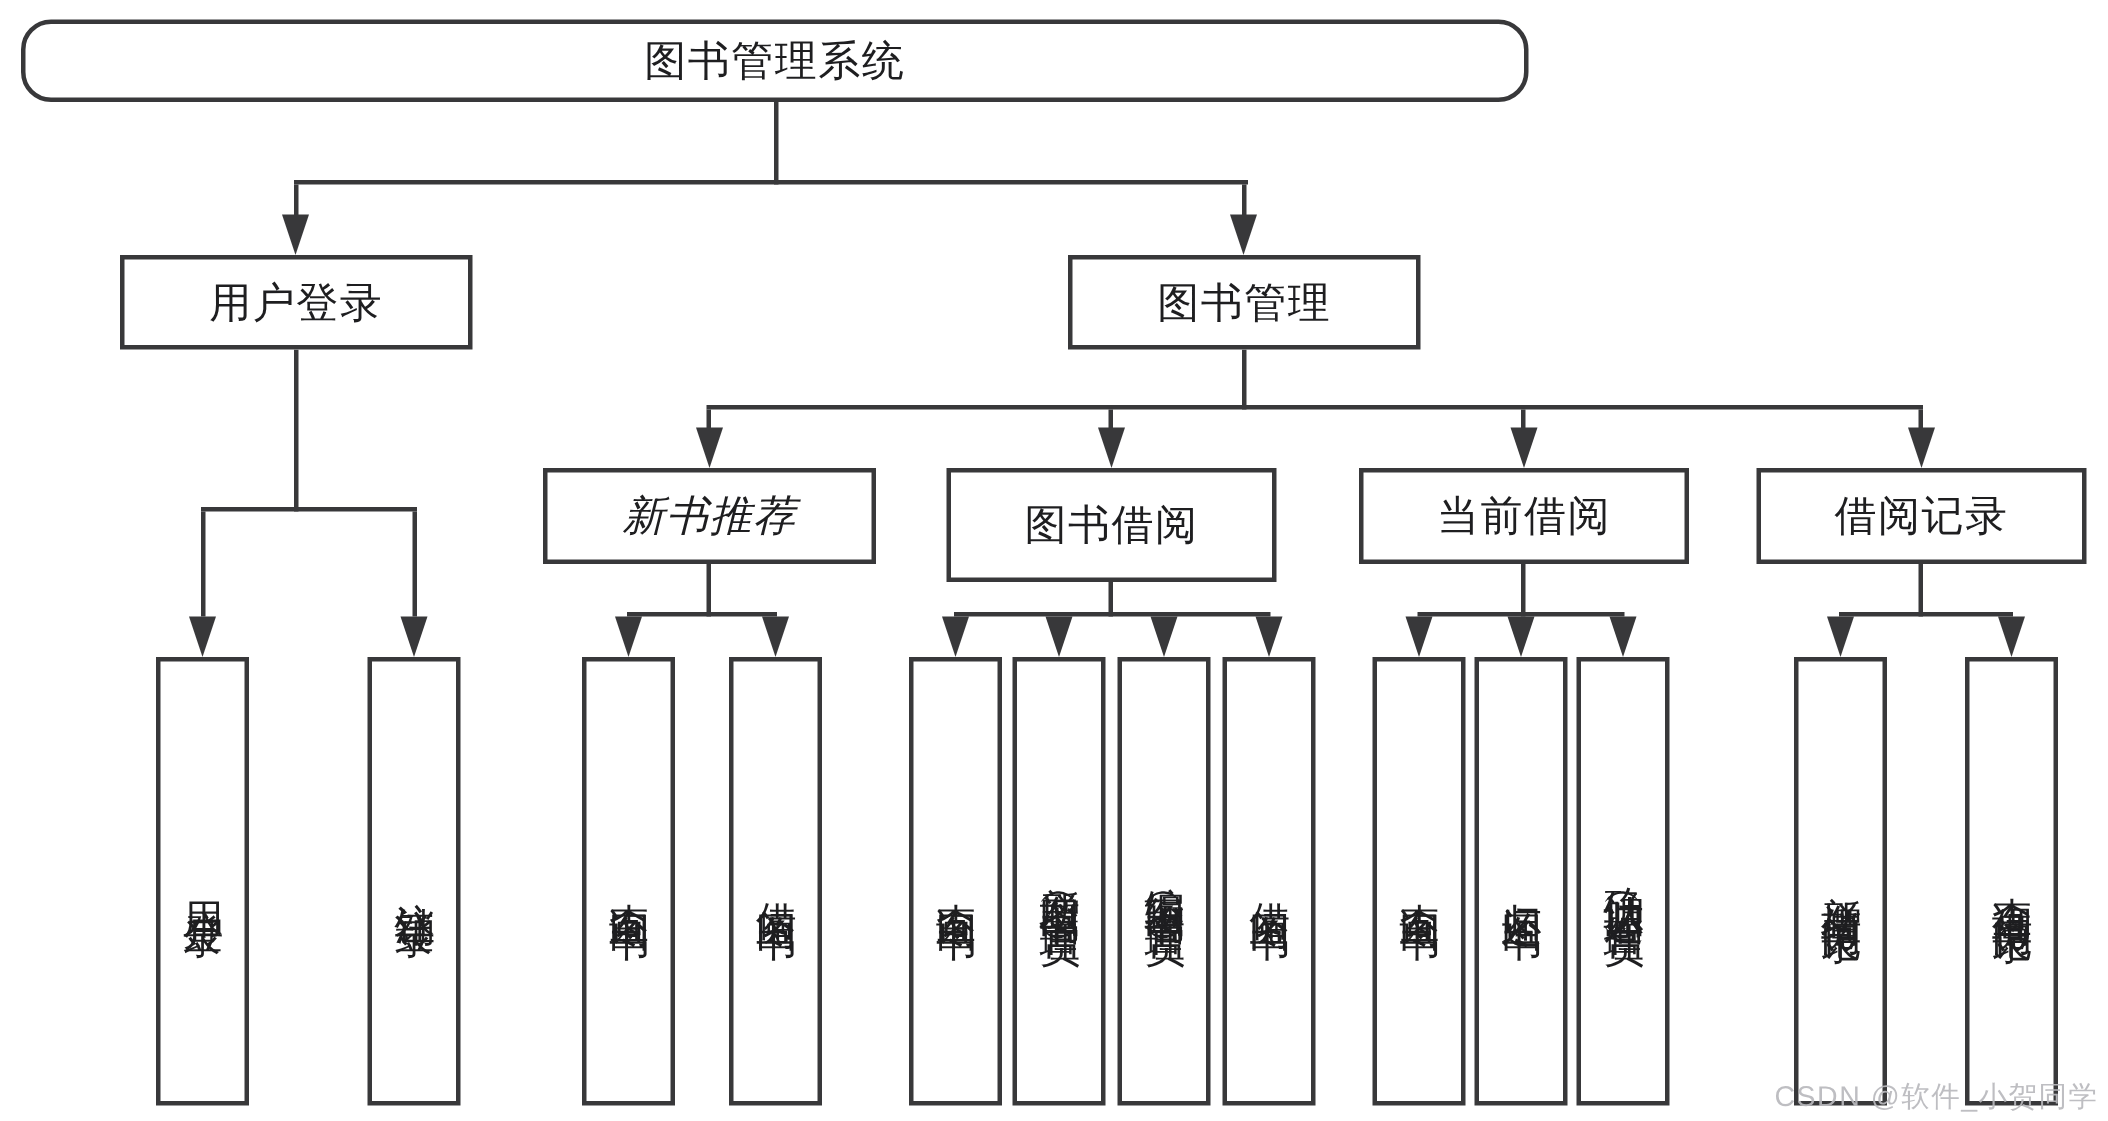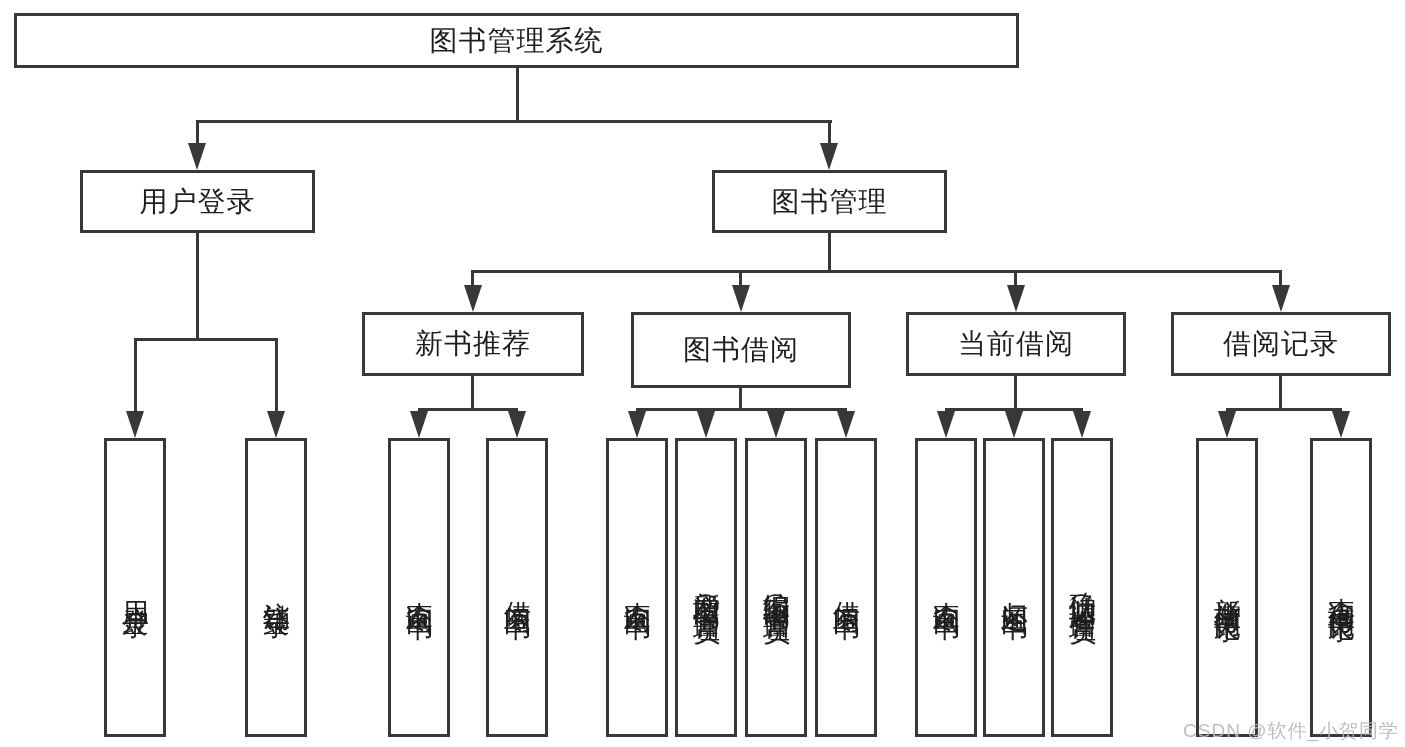--- a/index.html
+++ b/index.html
@@ -78,33 +78,33 @@
     letter-spacing: 1px;
     z-index: 5;
     white-space: nowrap;
   }
 </style>
 </head>
 <body>
 
 <div id="canvas">
 
-  <div class="node" style="left:14px; top:13px; width:1005px; height:55px;">
+  <div class="node" style="left:14px; top:13px; width:1005px; height:55px;border-radius:20px;">
     <span class="hlabel">图书管理系统</span>
   </div>
 
   <div class="node" style="left:80px; top:170px; width:235px; height:63px;">
     <span class="hlabel">用户登录</span>
   </div>
 
   <div class="node" style="left:712px; top:170px; width:235px; height:63px;">
     <span class="hlabel">图书管理</span>
   </div>
 
-  <div class="node" style="left:362px; top:312px; width:222px; height:64px;">
+  <div class="node" style="left:362px; top:312px; width:222px; height:64px;font-style:italic;">
     <span class="hlabel">新书推荐</span>
   </div>
 
   <div class="node" style="left:631px; top:312px; width:220px; height:76px;">
     <span class="hlabel">图书借阅</span>
   </div>
 
   <div class="node" style="left:906px; top:312px; width:220px; height:64px;">
     <span class="hlabel">当前借阅</span>
   </div>

